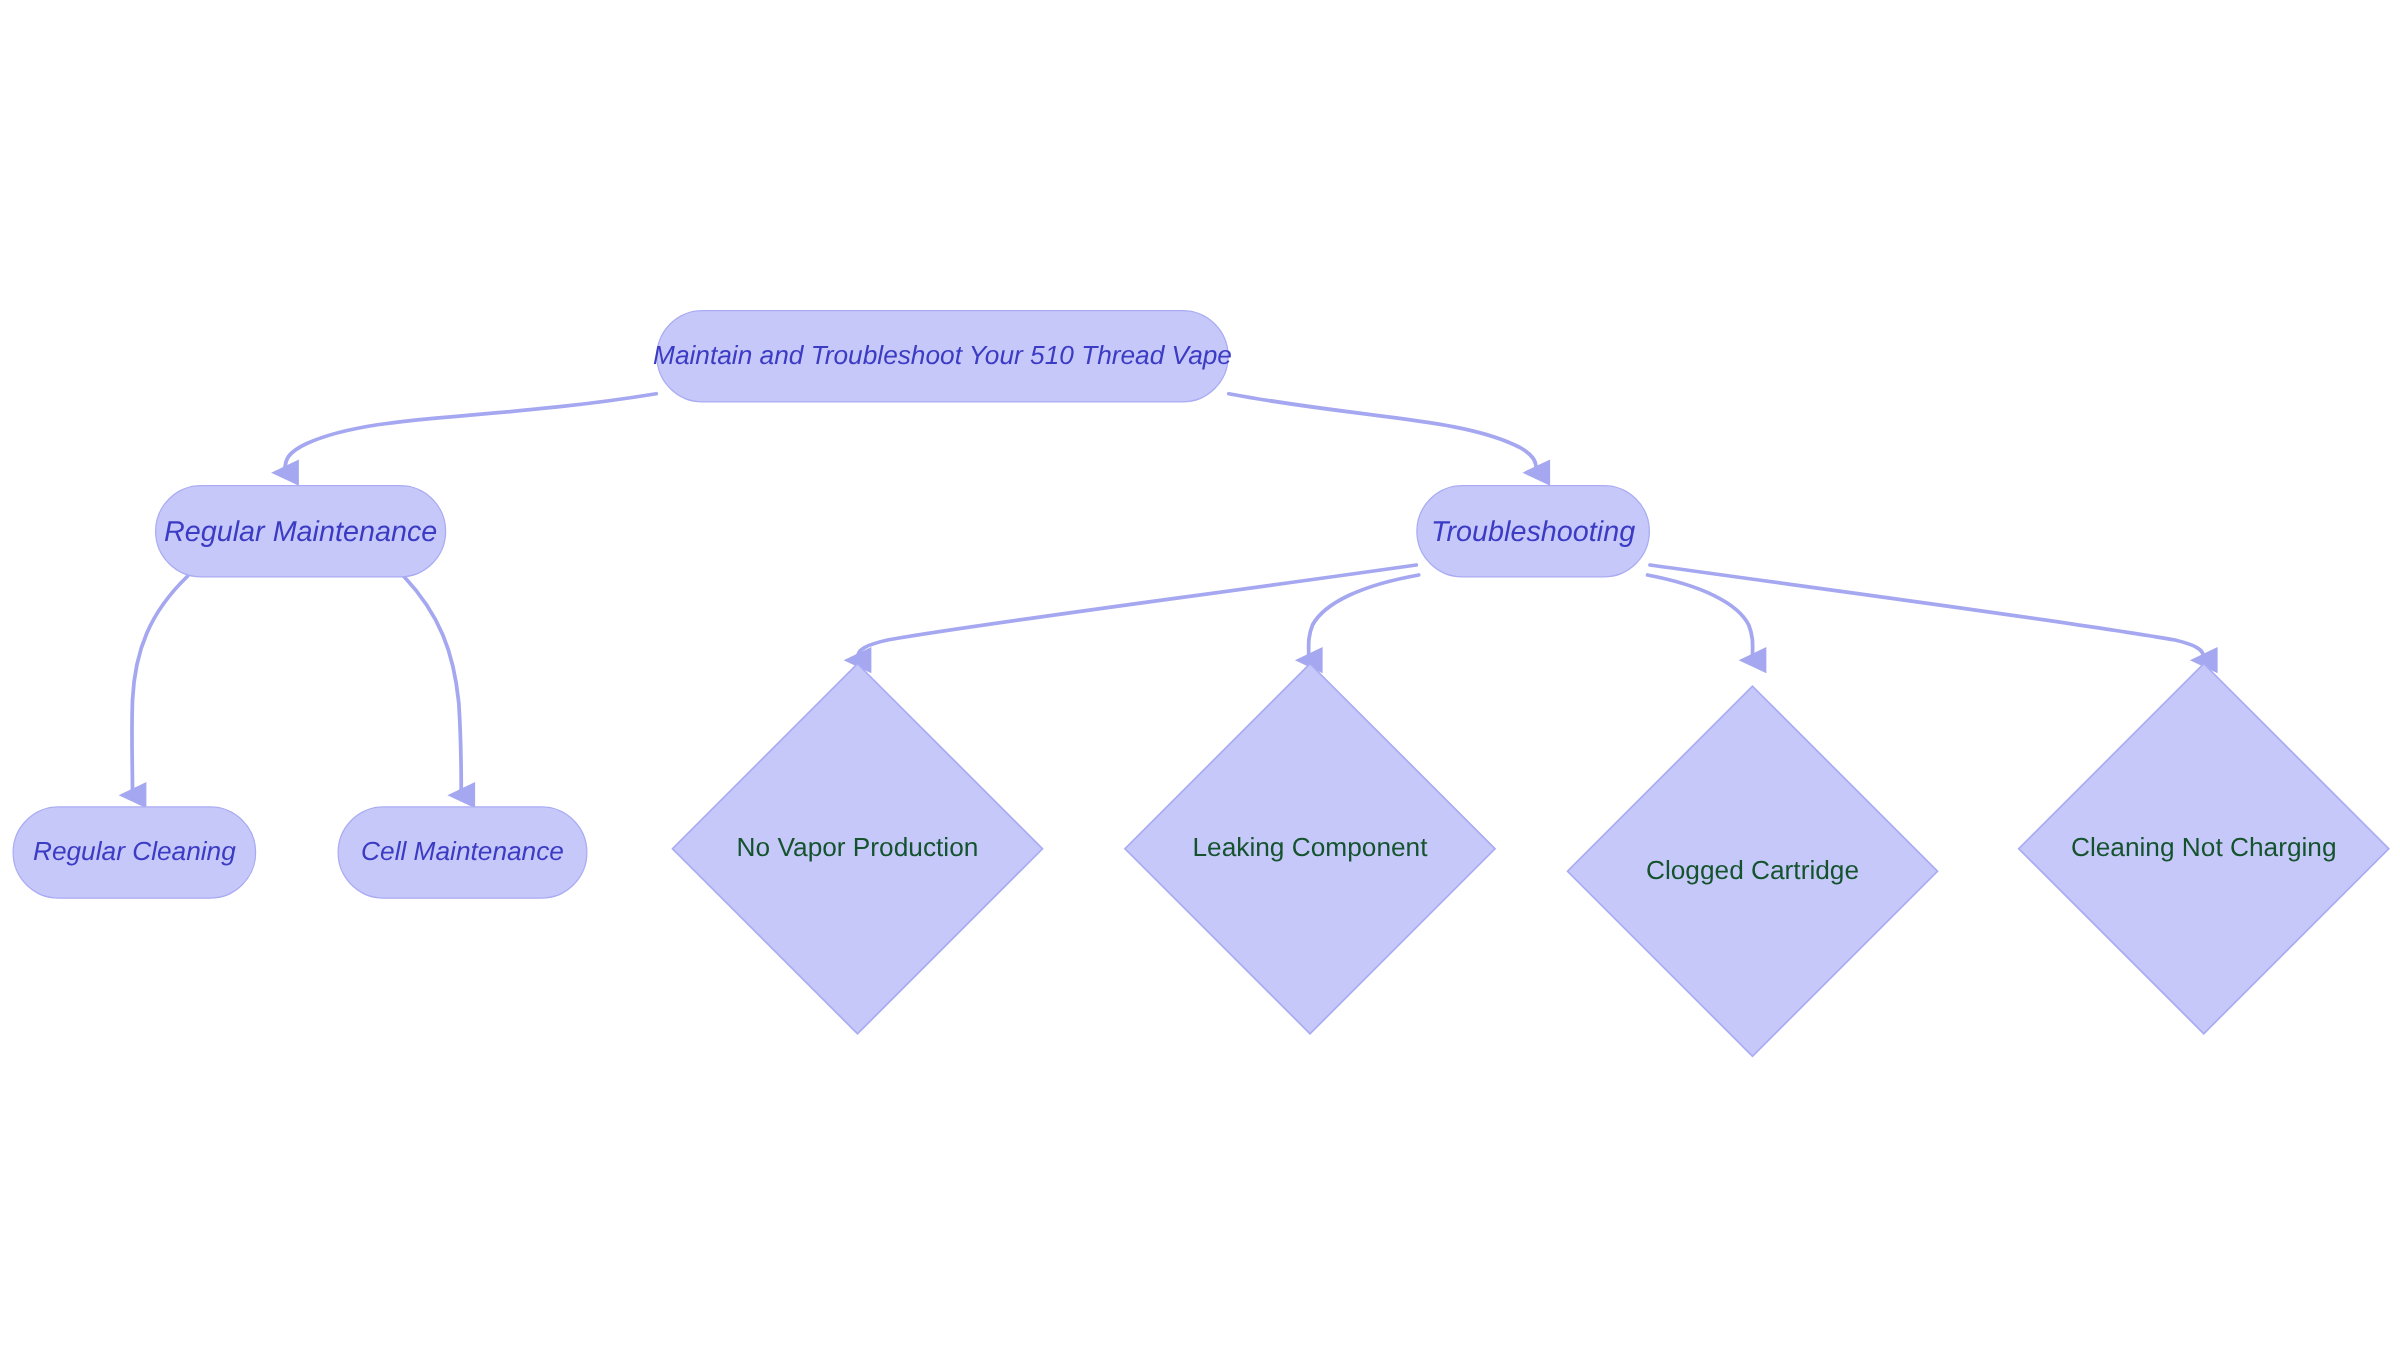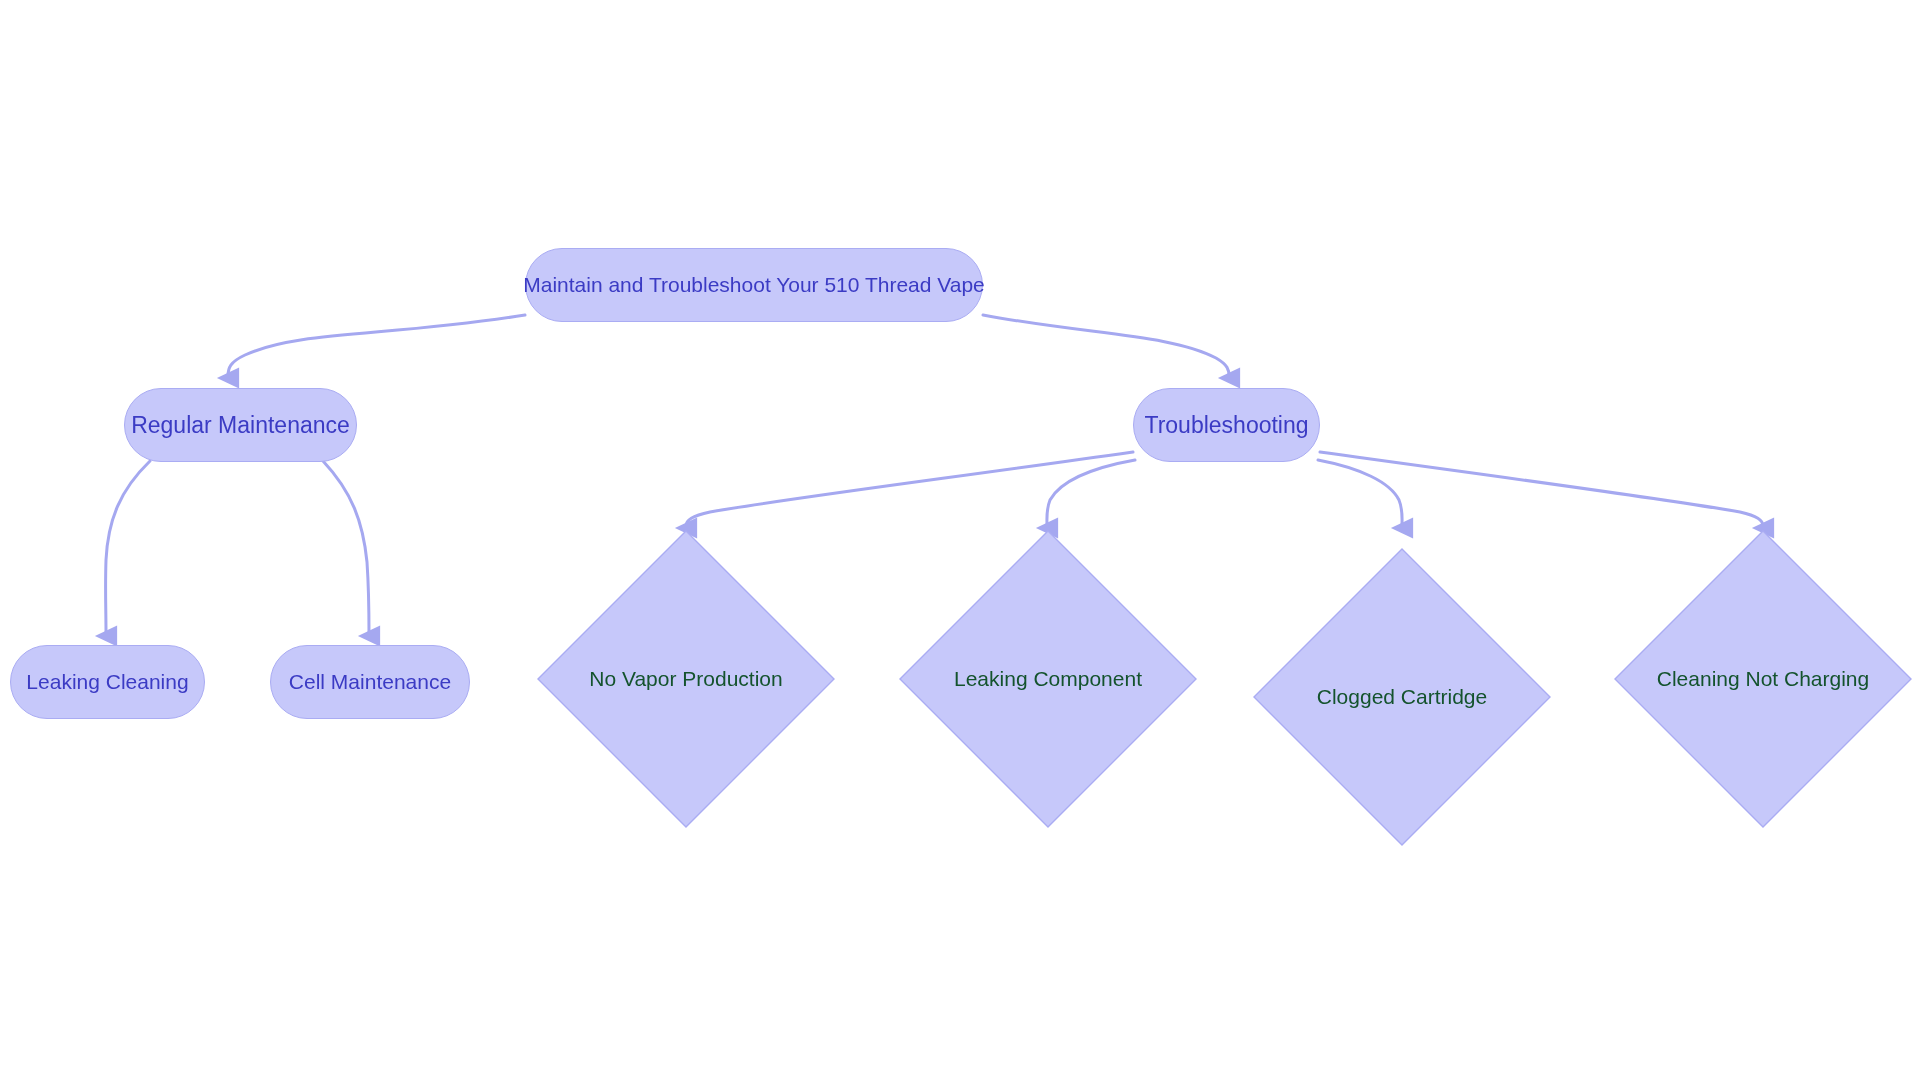--- a/index.html
+++ b/index.html
@@ -37,20 +37,21 @@
   .node {
     position: absolute;
     display: flex;
     align-items: center;
     justify-content: center;
     box-sizing: border-box;
     color: #3b3bc4;
     text-align: left;
     line-height: 1.15;
     white-space: nowrap;
+    font-style: italic;
   }
   .node-rounded {
     background: #c6c8fa;
     border: 1.3px solid #aaacf3;
     border-radius: 38px;
   }
   .node-label {
     pointer-events: none;
     color: #3b3bc4;
   }
@@ -118,21 +119,21 @@
 
     <div class="node node-rounded fs-mid" style="left:124px; top:388px; width:233px; height:74px;">
       <span class="node-label">Regular Maintenance</span>
     </div>
 
     <div class="node node-rounded fs-mid" style="left:1133px; top:388px; width:187px; height:74px;">
       <span class="node-label">Troubleshooting</span>
     </div>
 
     <div class="node node-rounded fs-leaf" style="left:10px; top:645px; width:195px; height:74px;">
-      <span class="node-label">Leaking Cleaning</span>
+      <span class="node-label">Regular Cleaning</span>
     </div>
 
     <div class="node node-rounded fs-leaf" style="left:270px; top:645px; width:200px; height:74px;">
       <span class="node-label">Cell Maintenance</span>
     </div>
 
     <div class="node-diamond-wrap fs-diam" style="left:537px; top:530px; width:298px; height:298px;">
       <svg width="298" height="298" viewBox="0 0 298 298" xmlns="http://www.w3.org/2000/svg">
         <polygon points="149,1 297,149 149,297 1,149" fill="#c6c8fa" stroke="#aaacf3" stroke-width="1.4"></polygon>
       </svg>

